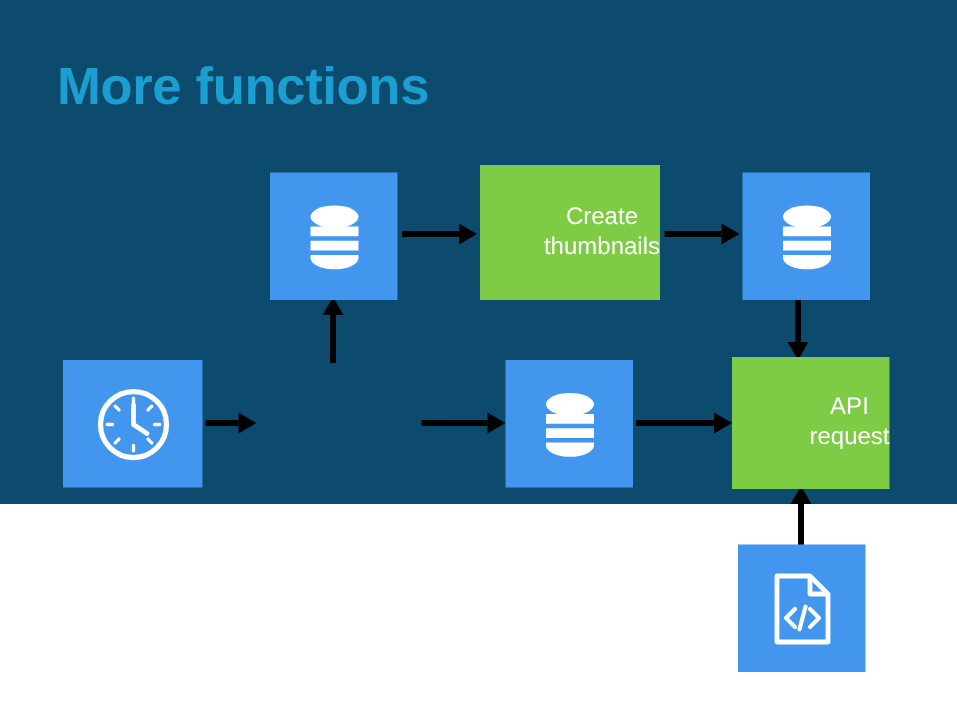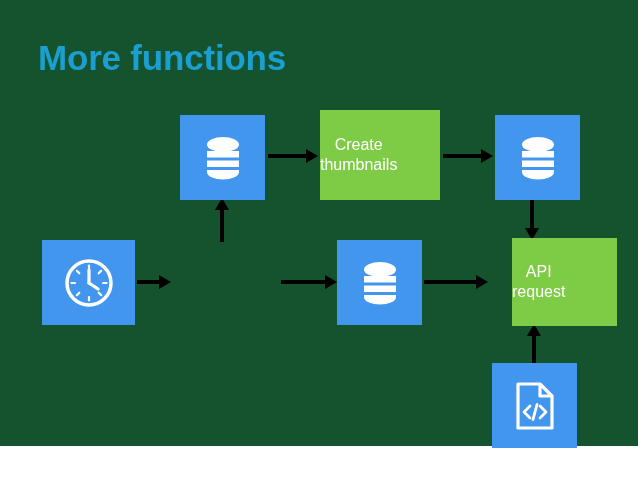--- a/index.html
+++ b/index.html
@@ -12,41 +12,41 @@
     height: 478px;
     position: relative;
     overflow: hidden;
     font-family: "Liberation Sans", sans-serif;
   }
 
   #slide {
     position: absolute;
     left: 0; top: 0;
     width: 638px;
-    height: 446px;
-    background: #14532d;
+    height: 336px;
+    background: #0c4a6e;
   }
 
   #slide-title {
     position: absolute;
     left: 38px;
     top: 38px;
     font-size: 35px;
     font-weight: bold;
     color: #1b9fd0;
     letter-spacing: -0.2px;
     white-space: nowrap;
   }
 
   .node {
     position: absolute;
     box-sizing: border-box;
     display: flex;
     align-items: center;
-    justify-content: flex-start;
+    justify-content: flex-end;
   }
   .node.blue  { background: #4296ee; }
   .node.green { background: #7ecb45; }
 
   .node-label {
     color: #ffffff;
     font-size: 16px;
     line-height: 1.25;
     text-align: center;
     font-family: "Liberation Sans", sans-serif;
@@ -186,21 +186,21 @@
     <span class="icon-wrap">
       <svg width="50" height="50" viewBox="0 0 50 50" aria-hidden="true">
         <ellipse cx="25" cy="11.5" rx="16" ry="7.5" fill="#ffffff"></ellipse>
         <rect x="9" y="18" width="32" height="6.5" fill="#ffffff"></rect>
         <rect x="9" y="27.5" width="32" height="6.5" fill="#ffffff"></rect>
         <path d="M9 37 h32 v2 a16 7.5 0 0 1 -32 0 z" fill="#ffffff"></path>
       </svg>
     </span>
   </div>
 
-  <div class="node green" style="left:488px; top:238px; width:105px; height:88px;margin-left:24px;">
+  <div class="node green" style="left:488px; top:238px; width:105px; height:88px;">
     <span class="node-label">API
 request</span>
   </div>
 
   <div class="node blue" style="left:492px; top:363px; width:85px; height:85px;">
     <span class="icon-wrap">
       <svg width="48" height="52" viewBox="0 0 48 52" aria-hidden="true">
         <path d="M7 4 h22 l12 12 v32 h-34 z" fill="none" stroke="#ffffff" stroke-width="3.2" stroke-linejoin="round"></path>
         <path d="M29 4 v12 h12" fill="none" stroke="#ffffff" stroke-width="3.2" stroke-linejoin="round"></path>
         <g fill="none" stroke="#ffffff" stroke-width="2.8" stroke-linecap="round" stroke-linejoin="round">

